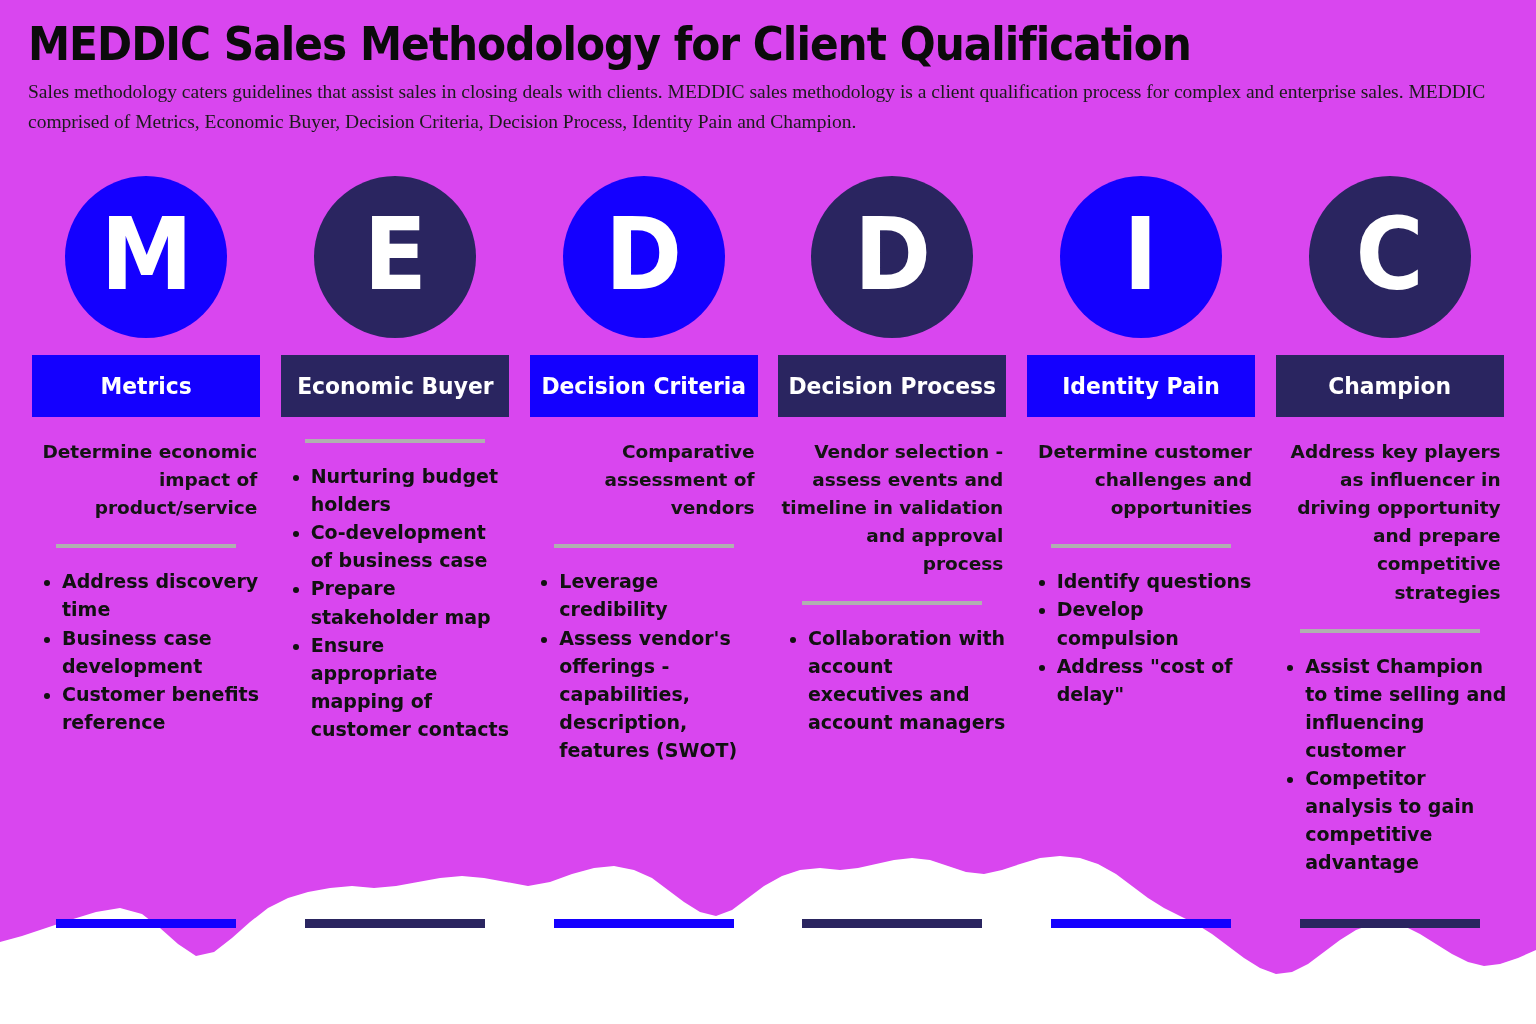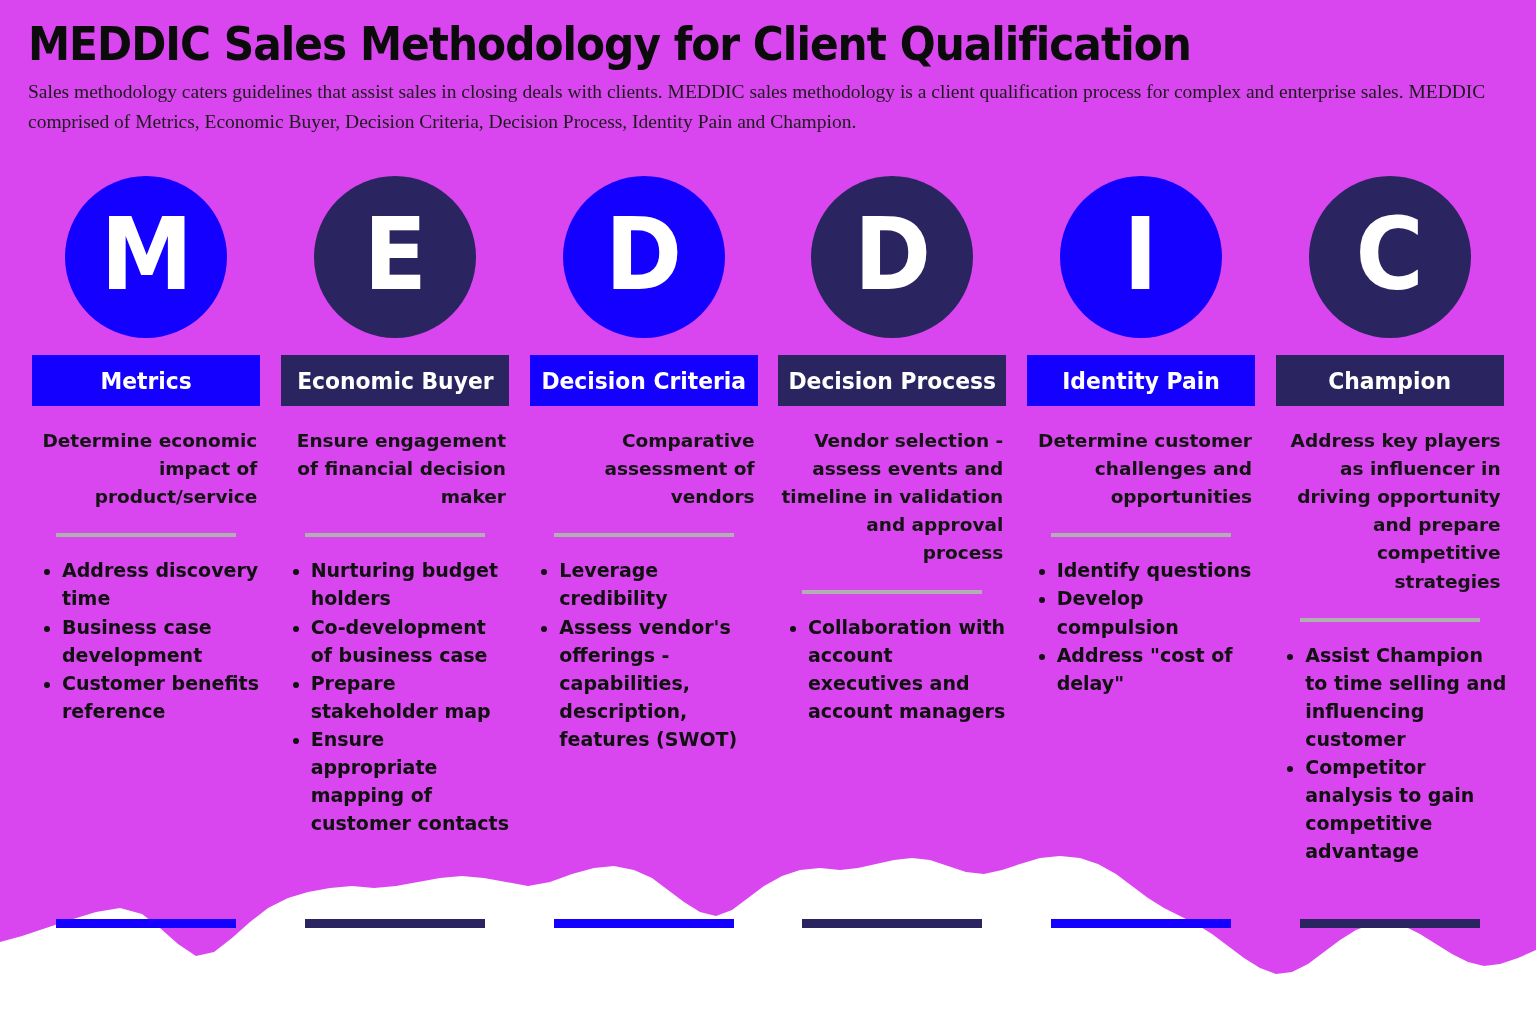--- a/index.html
+++ b/index.html
@@ -68,21 +68,21 @@
     line-height:1;
     color:#ffffff;
     transform:scaleX(0.93);
     display:block;
     margin-top:-4px;
   }
   .labelbar{
     margin-top:17px;
     width:100%;
     max-width:228px;
-    height:51px;
+    height:62px;
     display:flex;align-items:center;justify-content:center;
     box-sizing:border-box;
     padding:0 3px;
   }
   .labelbar span{
     font-family:"DejaVu Sans", sans-serif;
     font-weight:bold;
     font-size:23px;
     color:#ffffff;
     white-space:nowrap;
@@ -169,21 +169,20 @@
           <li>Customer benefits reference</li>
         </ul>
       </div>
       <div class="col">
         <div class="circle" style="background: rgb(42, 37, 96);">
           <span>E</span>
         </div>
         <div class="labelbar" style="background: rgb(42, 37, 96);">
           <span>Economic Buyer</span>
         </div>
-        <div class="desc">Ensure engagement of financial decision maker</div>
         <div class="divider" style="background: rgb(176, 176, 176);"></div>
         <ul class="bullets">
           <li>Nurturing budget holders</li>
           <li>Co-development of business case</li>
           <li>Prepare stakeholder map</li>
           <li>Ensure appropriate mapping of customer contacts</li>
         </ul>
       </div>
       <div class="col">
         <div class="circle" style="background: rgb(20, 0, 255);">

